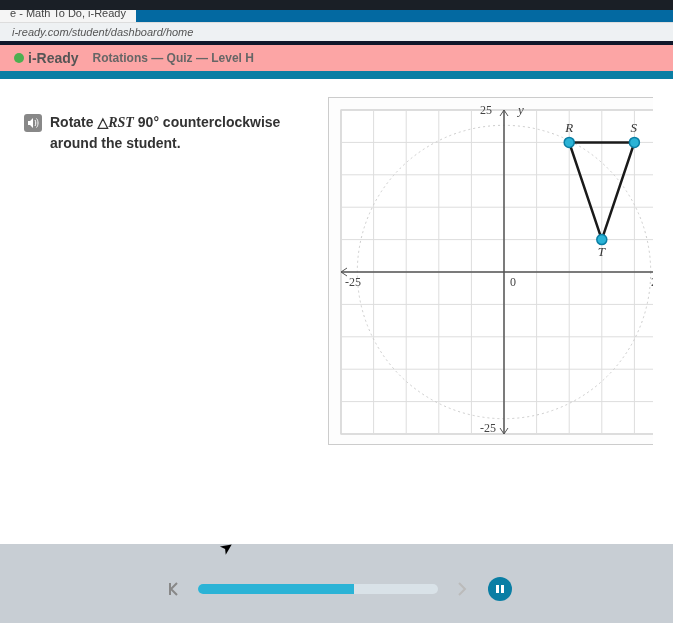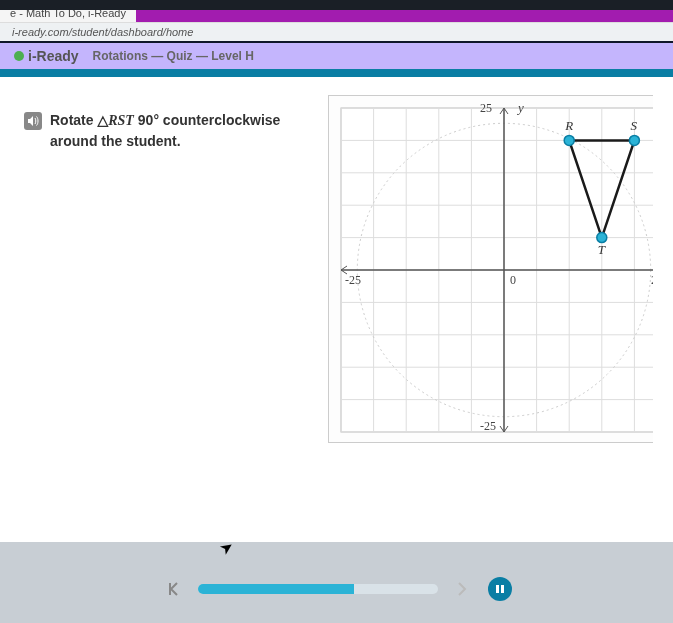--- a/index.html
+++ b/index.html
@@ -5,22 +5,22 @@
     * { margin: 0; padding: 0; box-sizing: border-box; }
     body {
       font-family: Arial, Helvetica, sans-serif;
       background: #c8ced4;
       width: 673px;
       height: 623px;
       overflow: hidden;
       position: relative;
     }
     .browser-chrome {
-      background: #a21caf;
-      border-bottom: 2px solid #0f172a;
+      background: #0369a1;
+      border-bottom: 4px solid #0f172a;
     }
     .tab-row {
       padding: 4px 0 0 0;
       font-size: 11px;
       color: #444;
     }
     .tab {
       display: inline-block;
       padding: 3px 10px;
       background: #f5f5f5;
@@ -29,21 +29,21 @@
       padding: 3px 12px;
       font-size: 11px;
       color: #555;
       background: #eef1f3;
       border-top: 1px solid #ddd;
       font-style: italic;
     }
     .app-header {
       display: flex;
       align-items: center;
-      background: #c4b5fd;
+      background: #fca5a5;
       border-bottom: 2px solid #0a7ea4;
       height: 28px;
     }
     .brand {
       padding: 4px 14px;
       font-size: 14px;
       font-weight: bold;
       color: #555;
       display: flex;
       align-items: center;

